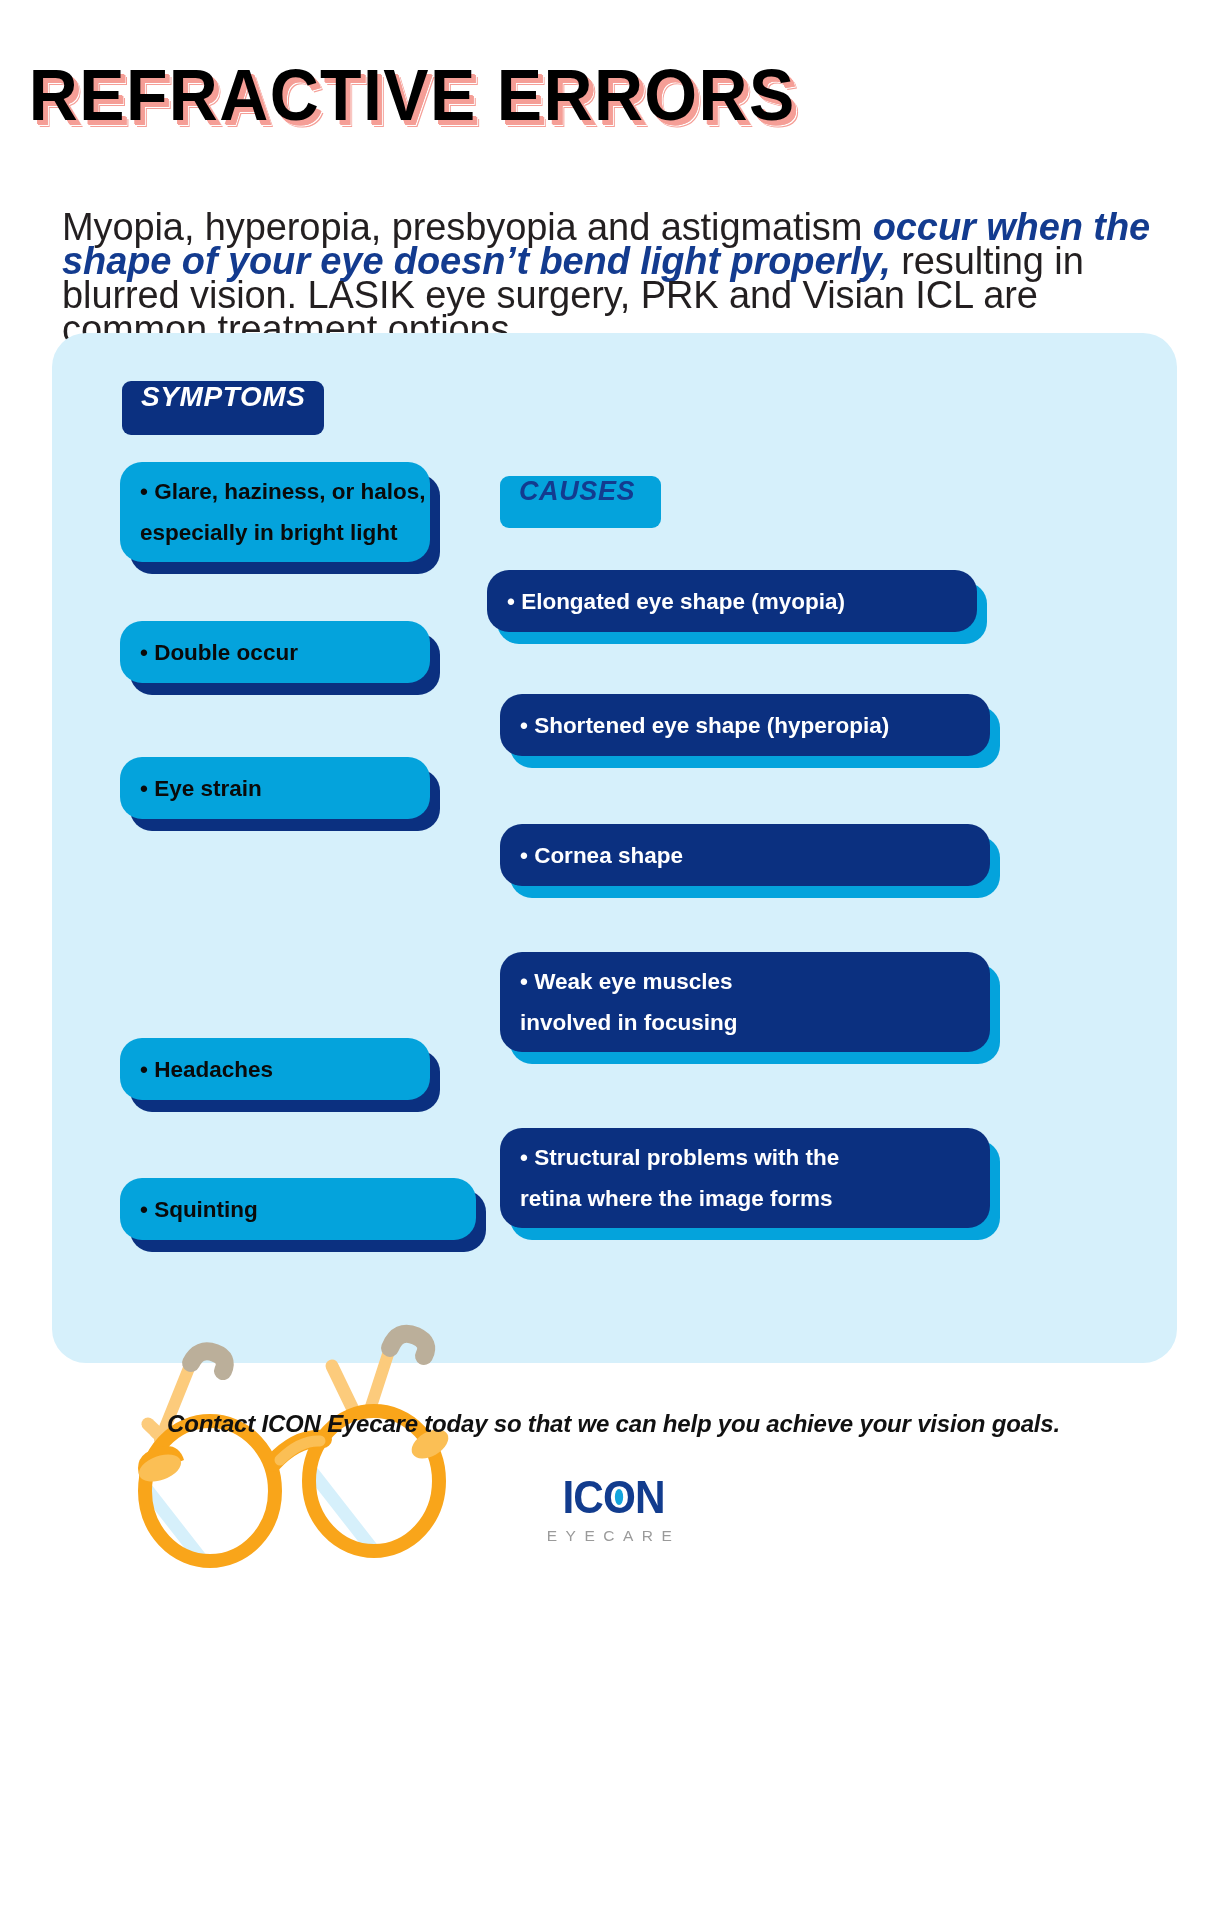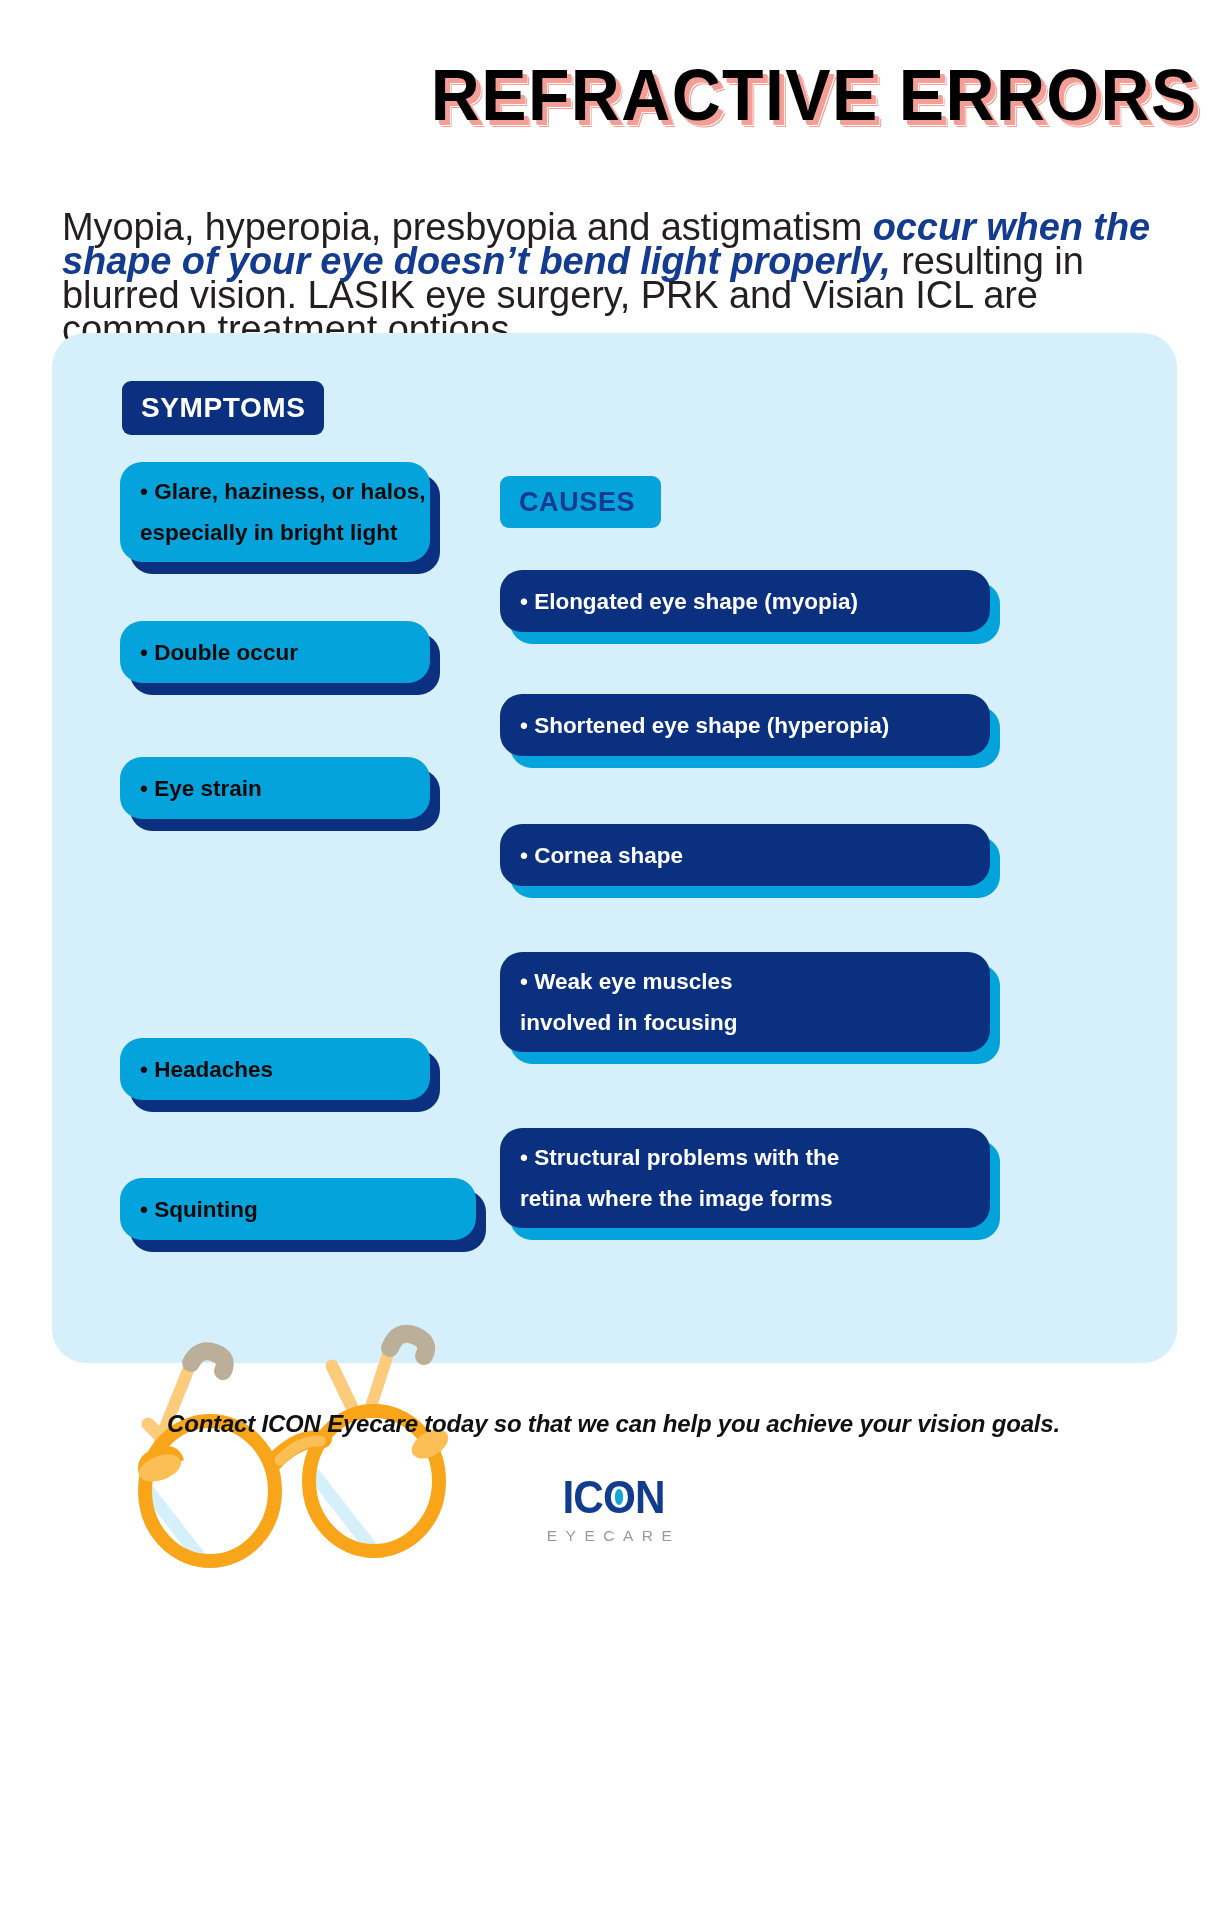--- a/index.html
+++ b/index.html
@@ -8,21 +8,21 @@
     background:#ffffff;
     font-family:"Liberation Sans", sans-serif;
     -webkit-font-smoothing:antialiased;
     overflow:hidden;
     position:relative;
   }
 
   
   .title-wrap{
     position:absolute;left:0;top:52px;width:1227px;
-    text-align:right;height:92px;
+    text-align:left;height:92px;
   }
   .title{
     position:relative;display:inline-block;
     font-family:"Liberation Sans", sans-serif;
     font-weight:bold;font-style:normal;
     font-size:73px;line-height:86px;
     letter-spacing:1.5px;
     color:#000000;
     transform:scaleX(0.93);
     text-shadow:
@@ -49,22 +49,22 @@
   .panel{
     position:absolute;left:52px;top:333px;
     width:1125px;height:1030px;
     background:#D6F0FB;
     border-radius:34px;
   }
 
   
   .badge{
     position:absolute;
-    display:flex;align-items:center;
-    font-weight:bold;
+    display:flex;
+    font-weight:bold;font-style:italic;
     letter-spacing:0.6px;
     box-sizing:border-box;
   }
   .badge-symptoms{
     left:122px;top:381px;width:202px;height:54px;
     background:#0B3080;border-radius:9px;
     color:#ffffff;font-size:28px;padding-left:19px;
   }
   .badge-causes{
     left:500px;top:476px;width:161px;height:52px;
@@ -182,21 +182,21 @@
   </div>
 </div>
 
 <div class="pill sym" style="left:120px;top:1178px;width:356px;height:62px;">
   <div class="shadow"></div>
   <div class="face">
     <div class="line">• Squinting</div>
   </div>
 </div>
 
-<div class="pill cau" style="left:500px;top:570px;width:490px;height:62px;">
+<div class="pill cau" style="left:487px;top:570px;width:490px;height:62px;">
   <div class="shadow"></div>
   <div class="face">
     <div class="line">• Elongated eye shape (myopia)</div>
   </div>
 </div>
 
 <div class="pill cau" style="left:500px;top:694px;width:490px;height:62px;">
   <div class="shadow"></div>
   <div class="face">
     <div class="line">• Shortened eye shape (hyperopia)</div>

